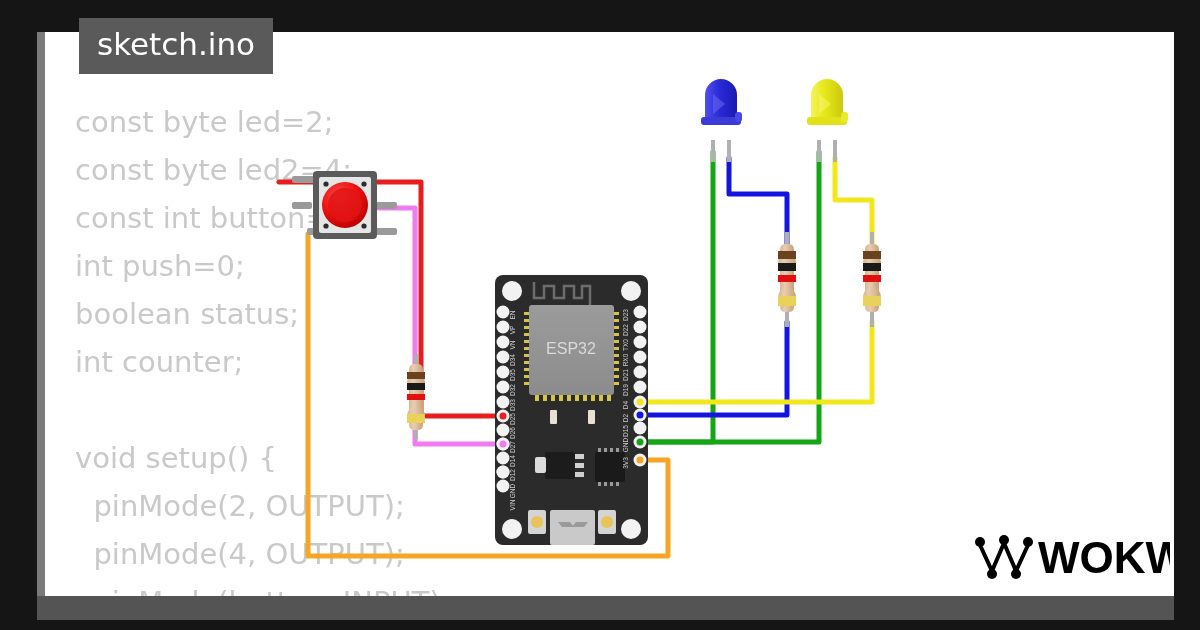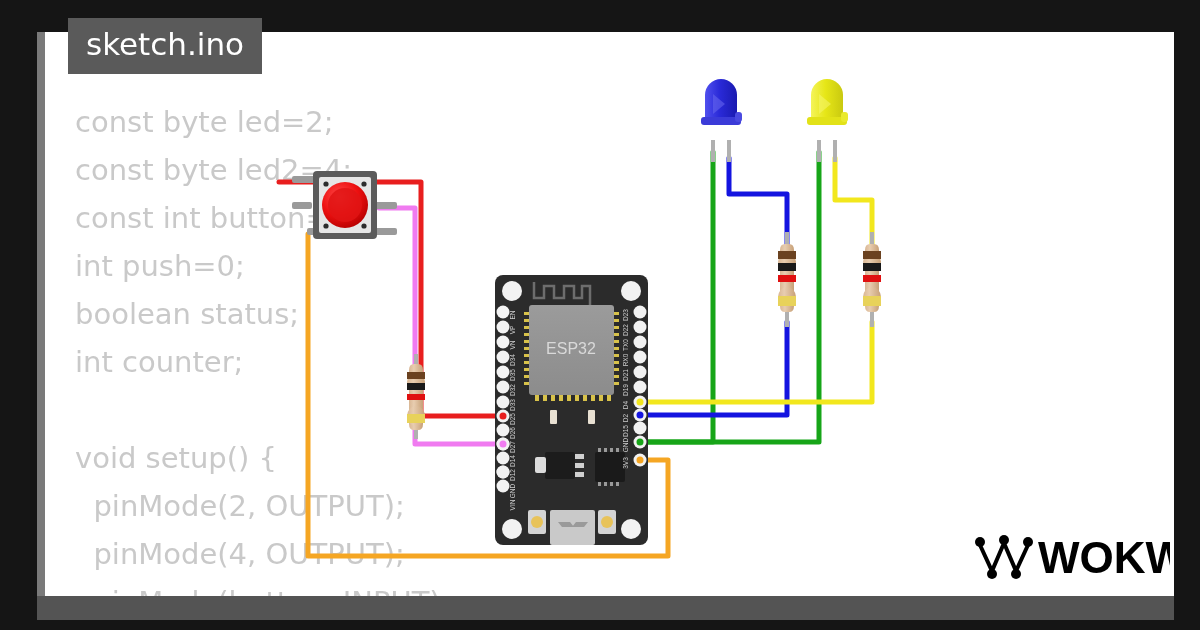--- a/index.html
+++ b/index.html
@@ -50,21 +50,21 @@
     line-height: 48px;
     font-family: "DejaVu Sans", sans-serif;
     white-space: pre;
     user-select: none;
   }
   .code-line { height: 48px; }
   .code-gap { height: 48px; }
   
   #file-tab {
     position: absolute;
-    left: 68px; top: 18px;
+    left: 79px; top: 18px;
     background: #5a5a5a;
     color: #ffffff;
     font-size: 31px;
     padding: 6px 18px 10px 18px;
     line-height: 40px;
     font-family: "DejaVu Sans", sans-serif;
     z-index: 40;
   }
   
   #schematic {

